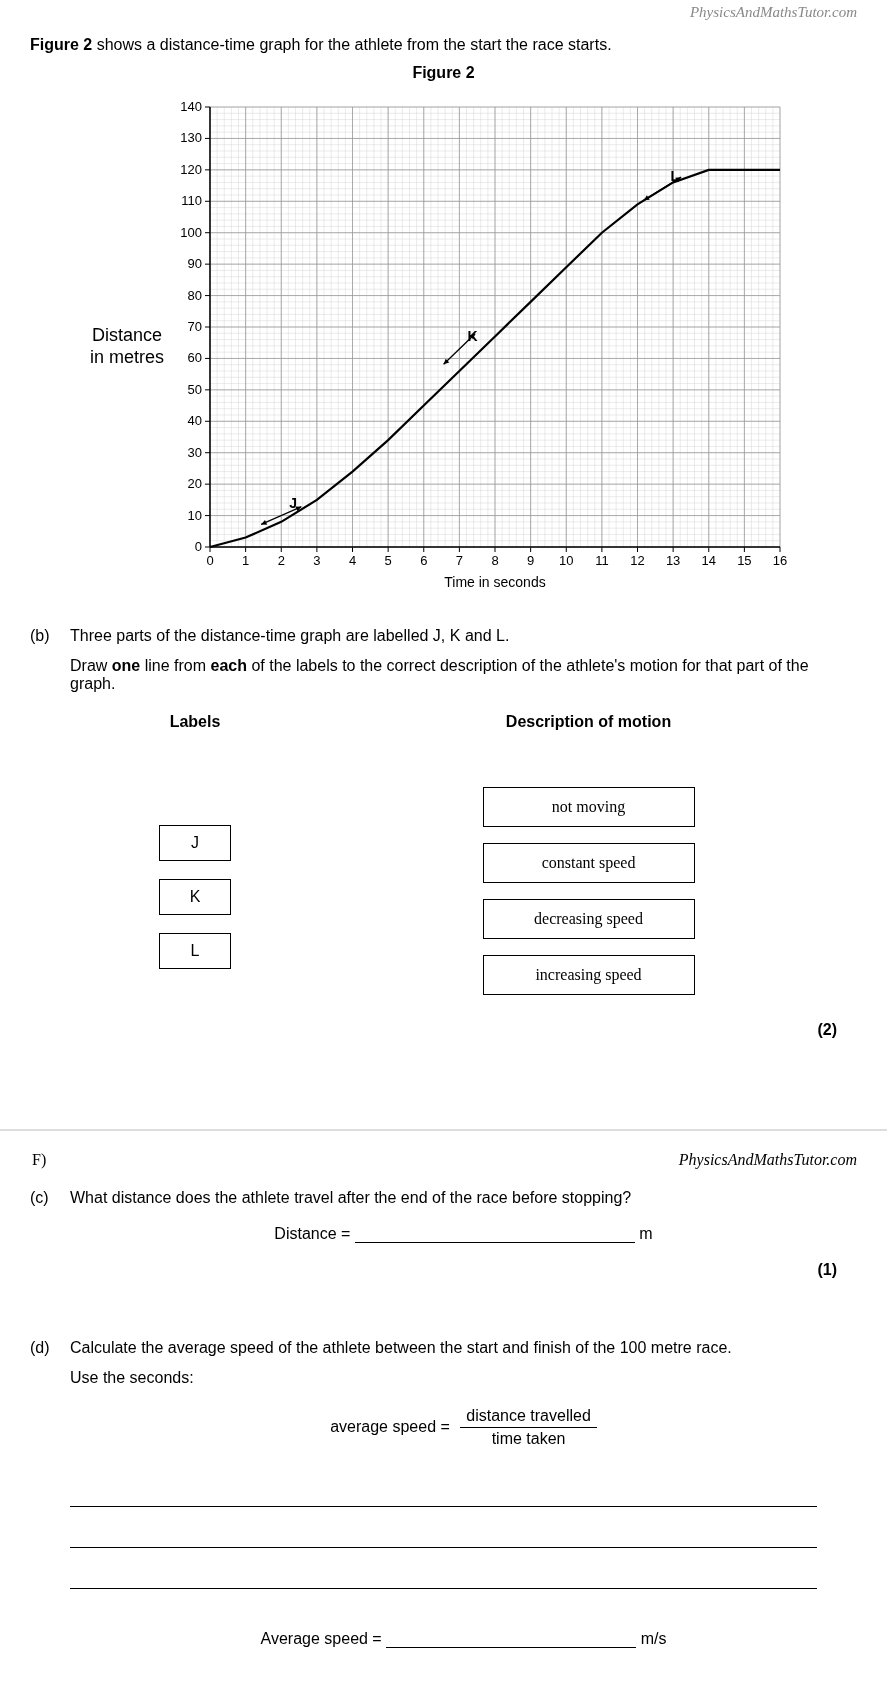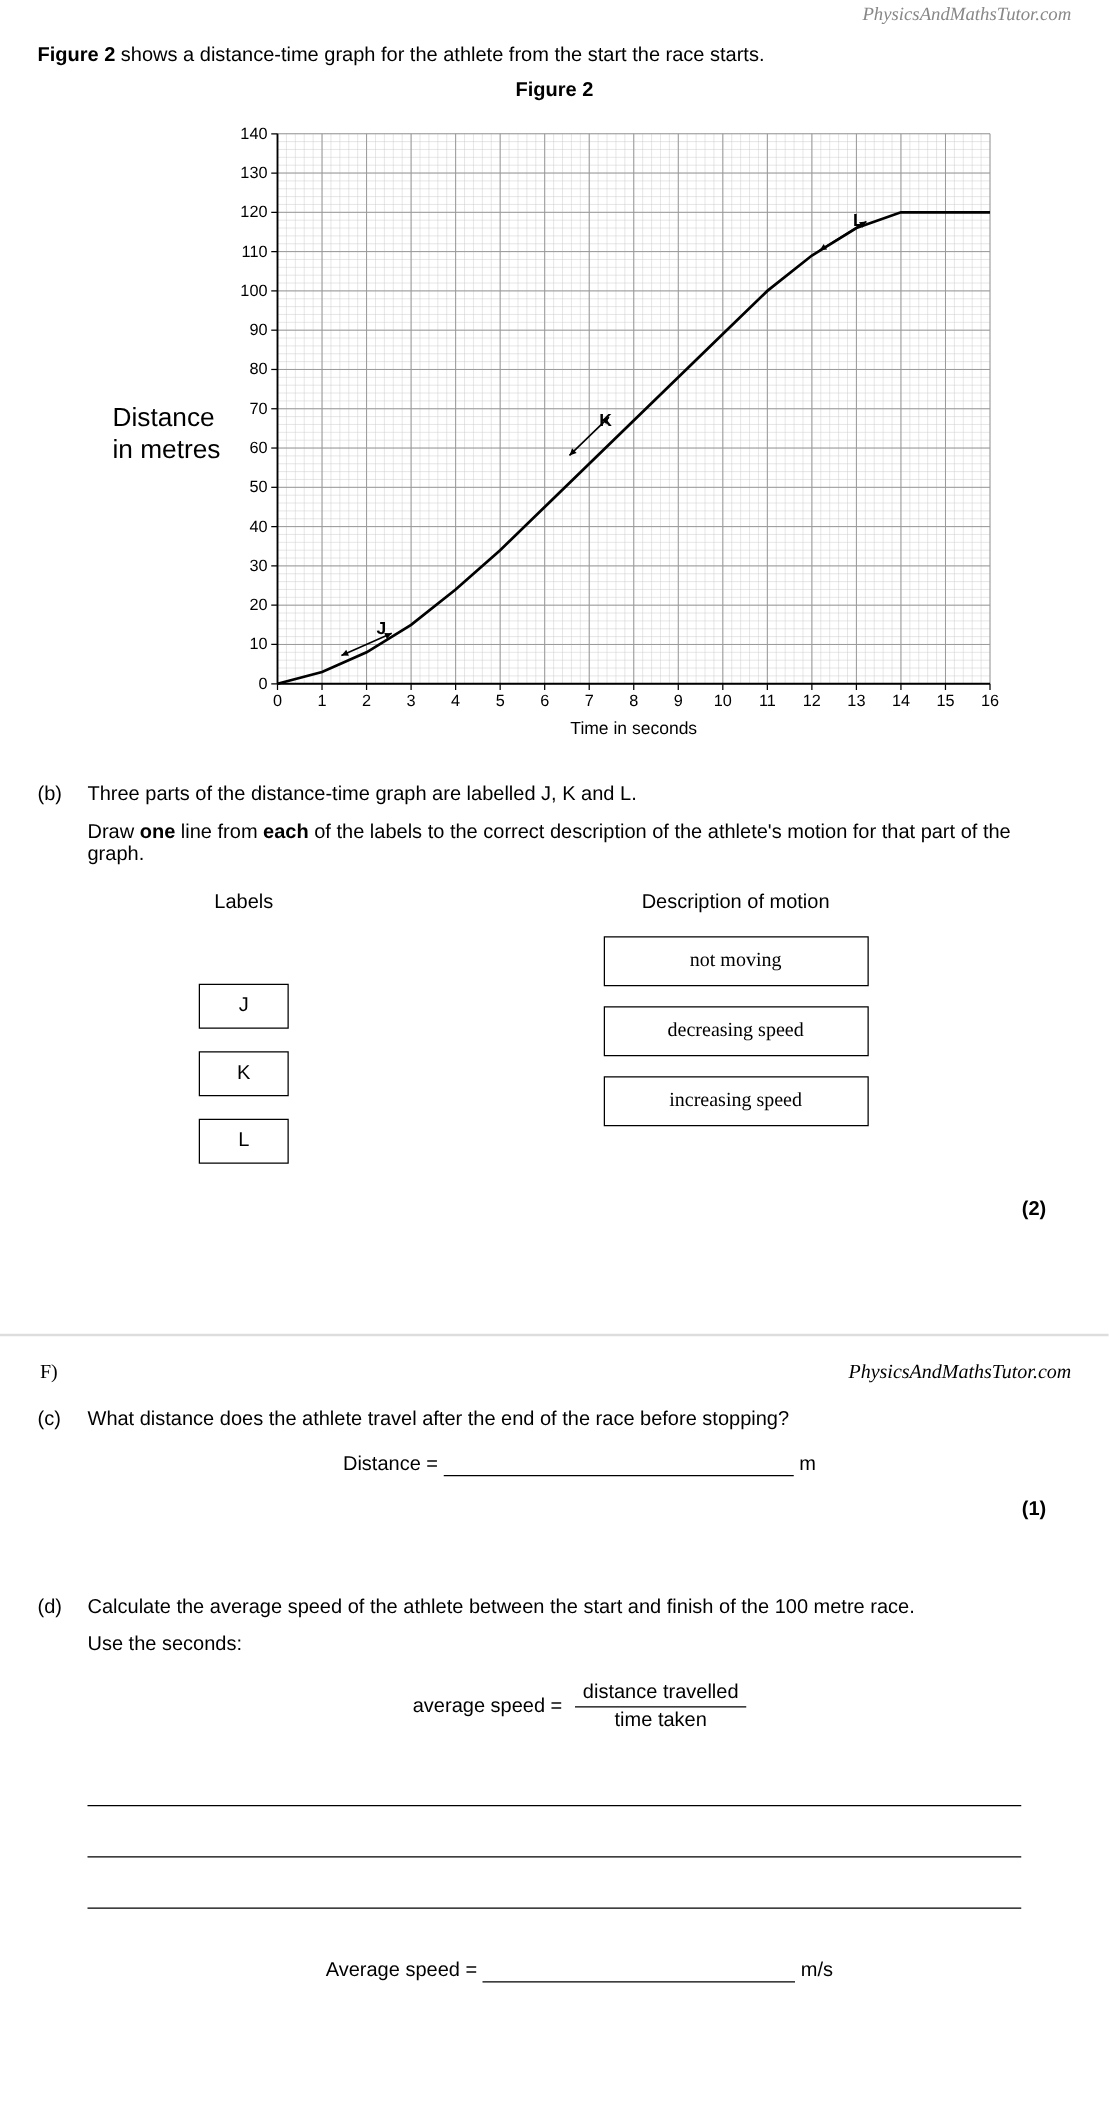--- a/index.html
+++ b/index.html
@@ -21,22 +21,22 @@
     font-weight: bold;
     margin: 10px 0 15px 0;
   }
   .graph-wrap {
     display: flex;
     align-items: center;
     margin-left: 60px;
     margin-bottom: 30px;
   }
   .ylabel {
-    text-align: left;
-    font-size: 21px;
+    text-align: center;
+    font-size: 18px;
     line-height: 1.2;
     margin-right: 6px;
   }
   .qrow {
     display: flex;
     margin-top: 20px;
   }
   .qlabel {
     width: 40px;
     flex-shrink: 0;
@@ -50,21 +50,21 @@
     margin-top: 20px;
   }
   .col-labels {
     width: 250px;
     text-align: center;
   }
   .col-desc {
     flex: 1;
     text-align: center;
   }
-  .col-head { font-weight: normal; margin-bottom: 18px; }
+  .col-head { font-weight: bold; margin-bottom: 56px; }
   .lbl-box {
     border: 1.5px solid #000;
     width: 70px;
     padding: 8px 0;
     margin: 18px auto;
     text-align: center;
   }
   .desc-box {
     border: 1.5px solid #000;
     width: 210px;
@@ -425,20 +425,21 @@
       <div class="col-labels">
         <div class="col-head">Labels</div>
         <div style="height:20px"></div>
         <div class="lbl-box">J</div>
         <div class="lbl-box">K</div>
         <div class="lbl-box">L</div>
       </div>
       <div class="col-desc">
         <div class="col-head">Description of motion</div>
         <div class="desc-box">not moving</div>
+        <div class="desc-box">constant speed</div>
         <div class="desc-box">decreasing speed</div>
         <div class="desc-box">increasing speed</div>
       </div>
     </div>
     <div class="marks">(2)</div>
   </div>
 </div>
 
 <div class="page-break"></div>
 

